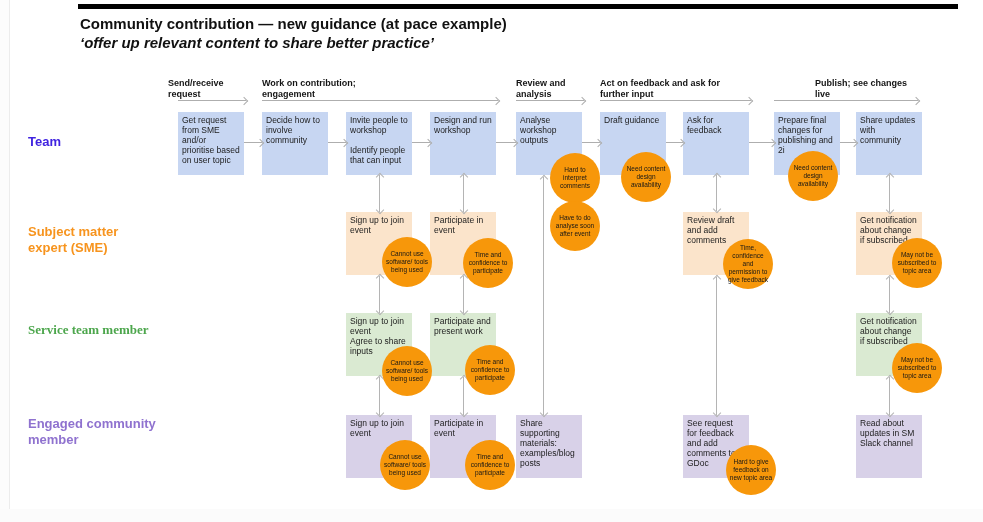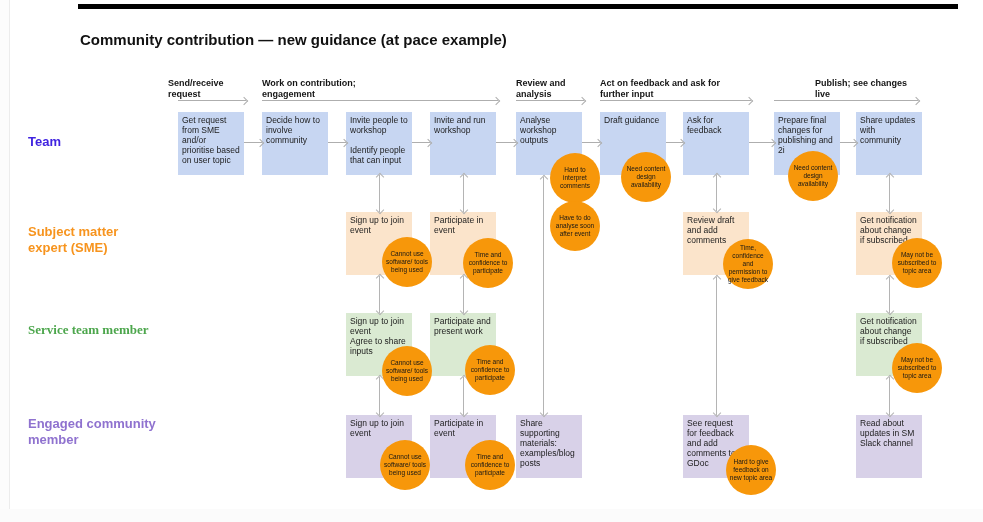--- a/index.html
+++ b/index.html
@@ -3,21 +3,21 @@
 <meta charset="utf-8">
 <style>
   html,body{margin:0;padding:0;}
   body{
     width:983px;height:522px;position:relative;overflow:hidden;
     background:#ffffff;font-family:"Liberation Sans",sans-serif;color:#111;
   }
   .edge-left{position:absolute;left:0;top:0;width:9px;height:522px;background:#fcfcfc;border-right:1px solid #ececec;}
   .edge-bottom{position:absolute;left:0;top:509px;width:983px;height:13px;background:#fbfbfb;}
   .topbar{position:absolute;left:78px;top:4px;width:880px;height:5px;background:#000;}
-  .titleblock{position:absolute;left:80px;top:15px;width:700px;margin-top:16px;}
+  .titleblock{position:absolute;left:80px;top:15px;width:700px;}
   .title{font-size:15px;font-weight:bold;line-height:1.25;}
   .subtitle{font-size:15px;font-weight:bold;font-style:italic;line-height:1.25;}
   .phase-label{
     position:absolute;top:78px;font-size:9px;font-weight:bold;line-height:1.2;
     white-space:pre-line;color:#151515;
   }
   .lane-label{position:absolute;left:28px;width:132px;font-size:13px;font-weight:bold;line-height:1.25;}
   .lane-team{color:var(--team-label,#4023e0);}
   .lane-sme{color:var(--sme-label,#f7941e);}
   .lane-service{color:var(--service-label,#4ca64c);font-family:Liberation Serif, serif;}
@@ -48,20 +48,21 @@
 </style>
 </head>
 <body>
 
 <div class="edge-left"></div>
 <div class="edge-bottom"></div>
 <div class="topbar"></div>
 
 <div class="titleblock">
   <div class="title">Community contribution — new guidance (at pace example)</div>
+  <div class="subtitle">‘offer up relevant content to share better practice’</div>
 </div>
 
 <div class="phase-label" style="left:168px;width:80px">Send/receive
 request</div>
 <div class="phase-label" style="left:262px;width:150px">Work on contribution;
 engagement</div>
 <div class="phase-label" style="left:516px;width:80px">Review and
 analysis</div>
 <div class="phase-label" style="left:600px;width:160px">Act on feedback and ask for
 further input</div>
@@ -87,21 +88,21 @@
 <div class="lane-label lane-team" style="top:134px">Team</div>
 <div class="lane-label lane-sme" style="top:224px">Subject matter expert (SME)</div>
 <div class="lane-label lane-service" style="top:322px">Service team member</div>
 <div class="lane-label lane-engaged" style="top:416px">Engaged community member</div>
 
 <div class="box b-team" style="left:178px;top:112px">Get request from SME and/or prioritise based on user topic</div>
 <div class="box b-team" style="left:262px;top:112px">Decide how to involve community</div>
 <div class="box b-team" style="left:346px;top:112px">Invite people to workshop
 
 Identify people that can input</div>
-<div class="box b-team" style="left:430px;top:112px">Invite and run workshop</div>
+<div class="box b-team" style="left:430px;top:112px">Design and run workshop</div>
 <div class="box b-team" style="left:516px;top:112px">Analyse workshop outputs</div>
 <div class="box b-team" style="left:600px;top:112px">Draft guidance</div>
 <div class="box b-team" style="left:683px;top:112px">Ask for feedback</div>
 <div class="box b-team" style="left:774px;top:112px">Prepare final changes for publishing and 2i</div>
 <div class="box b-team" style="left:856px;top:112px">Share updates with community</div>
 
 <div class="arrow h" style="left:244px;top:142px;width:18px">
     <span class="chev"></span>
   </div>
 <div class="arrow h" style="left:328px;top:142px;width:18px">

